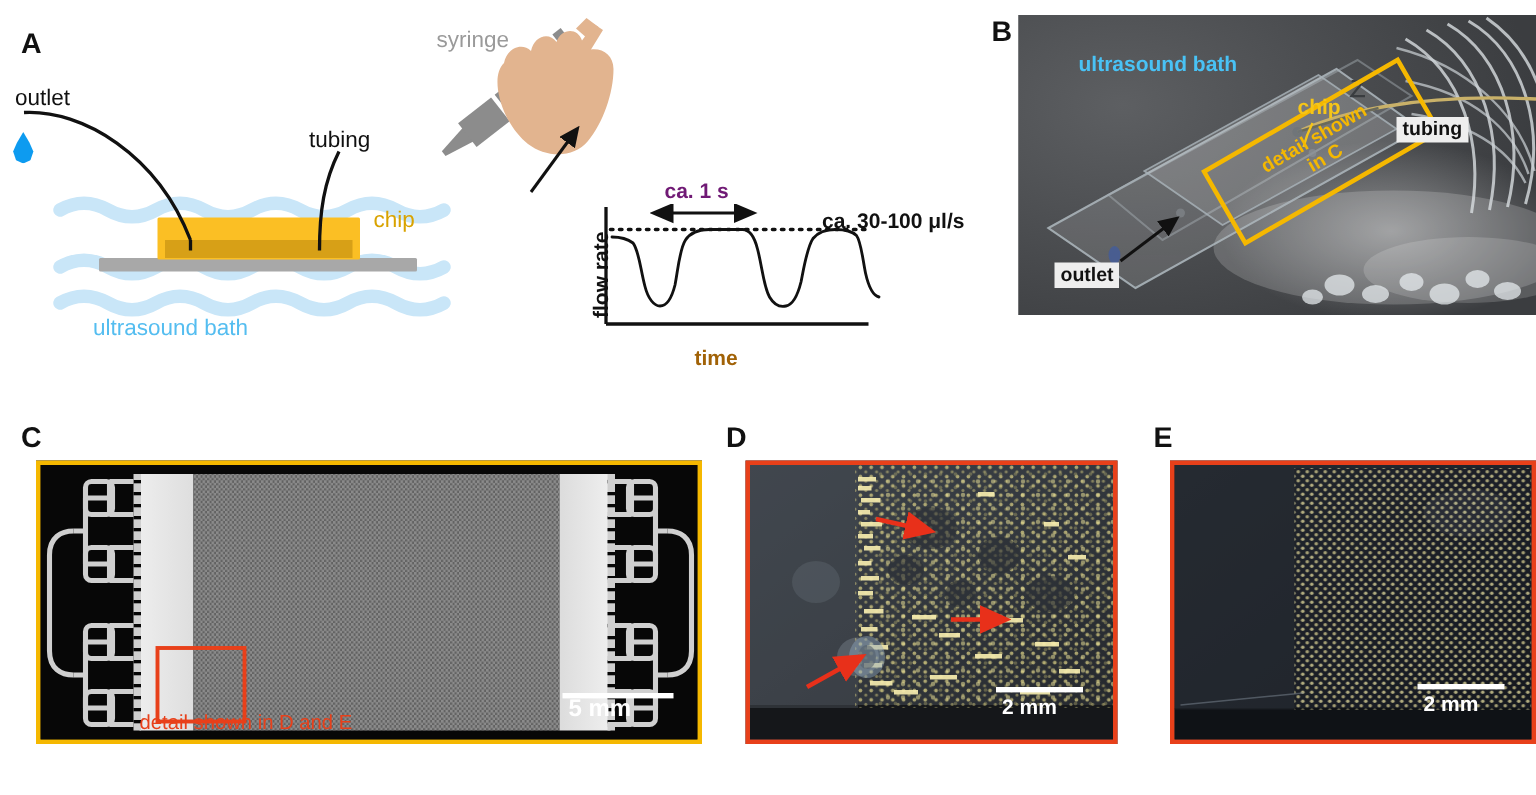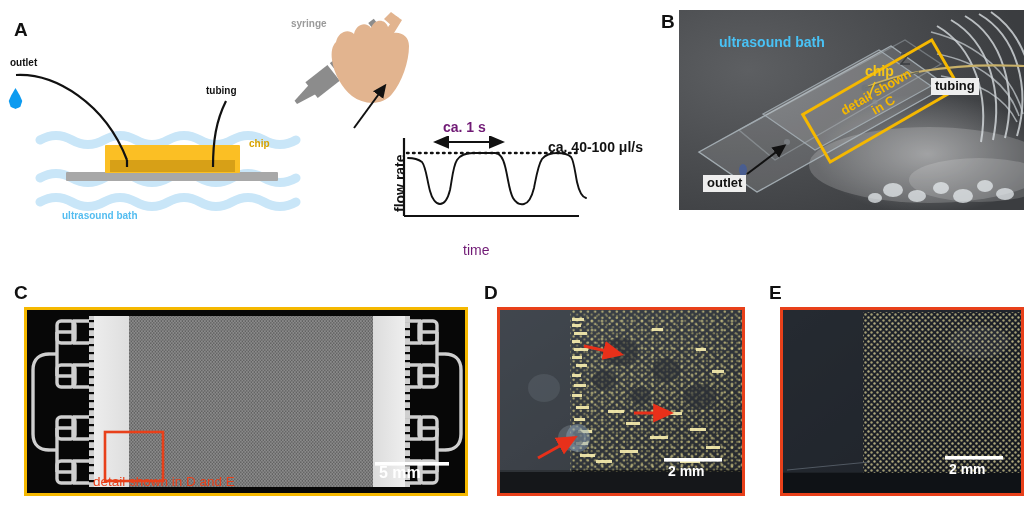--- a/index.html
+++ b/index.html
@@ -19,21 +19,21 @@
     font-weight: bold;
     font-size: 19px;
     color: #111111;
     letter-spacing: 0px;
     line-height: 1;
   }
 
   
   #panelA { left: 0; top: 0; width: 660px; height: 265px; }
 
-  .lbl { font-weight: bold; font-size: 10px; color: #111; white-space: nowrap; line-height: 1; }
+  .lbl { font-weight: normal; font-size: 15px; color: #111; white-space: nowrap; line-height: 1; }
   .lbl-chip { color: #d9a300; }
   .lbl-syringe { color: #9a9a9a; }
   .lbl-bath { color: #54bdf0; }
 
   
   .chip-body {
     background: #fbbf24;
     border-radius: 1px;
   }
   .chip-inner {
@@ -171,21 +171,21 @@
         <path d="M0,0 L7,3.2 L0,6.4 Z" fill="#111"></path>
       </marker>
     </defs>
     <line x1="14" y1="48" x2="44" y2="7" stroke="#111" stroke-width="2" marker-end="url(#arrowBlk)"></line>
   </svg>
 
   <div class="abs" id="flowchart" style="left:383px; top:120px; width:270px; height:130px;">
 
     <div class="abs" style="left:60px; top:0px; font-size:14px; font-weight:bold; color:#701a75; line-height:1;">ca. 1 s</div>
 
-    <div class="abs" style="left:165px; top:20px; font-size:14px; font-weight:bold; color:#111; line-height:1; white-space:nowrap;">ca. 40-100 μl/s</div>
+    <div class="abs" style="left:165px; top:20px; font-size:14px; font-weight:bold; color:#111; line-height:1; white-space:nowrap;">ca. 30-100 μl/s</div>
 
     <div class="abs" style="left:-4px; top:20px; width:18px; height:70px;">
       <div style="transform: rotate(-90deg); transform-origin: left top; position:absolute; left:14px; top:72px;
                   font-size:14px; font-weight:bold; color:#111; white-space:nowrap; line-height:1;">flow rate</div>
     </div>
 
     <svg class="abs" style="left:16px; top:16px;" width="252" height="90">
       <defs>
         <marker id="arrL" markerWidth="8" markerHeight="8" refX="7" refY="3.4" orient="auto">
           <path d="M8,0 L0,3.4 L8,6.8 Z" fill="#111"></path>
@@ -204,21 +204,21 @@
 
       <path d="M9,22 C14,22 19,23 23,26 C27,31 28,44 31,55 C33,63 37,68 41,68
                C46,68 49,62 51,54 C53,44 54,30 58,24 C62,18 68,17 74,17
                C82,17 90,17 96,17 C101,17 104,22 106,30
                C109,41 110,55 114,62 C117,67 121,69 125,68
                C130,67 133,60 135,52 C137,42 139,29 143,23
                C147,18 152,17 158,17 C164,17 169,18 172,21
                C175,25 176,36 178,46 C180,55 183,61 187,62" stroke="#111" stroke-width="1.9" fill="none" stroke-linejoin="round" stroke-linecap="round"></path>
     </svg>
 
-    <div class="abs" style="left:80px; top:123px; font-size:14px; font-weight:normal; color:#701a75; line-height:1;">time</div>
+    <div class="abs" style="left:80px; top:111px; font-size:14px; font-weight:bold; color:#a16207; line-height:1;">time</div>
   </div>
 </div>
 
 <div class="abs" id="panelB">
   <div class="abs panel-letter" style="left:6px; top:12px;">B</div>
 
   <div class="abs" id="panelB-photo">
 
     <svg class="abs" style="left:0; top:0;" width="345" height="200">
       <ellipse cx="250" cy="155" rx="120" ry="38" fill="#ffffff" opacity="0.18"></ellipse>

